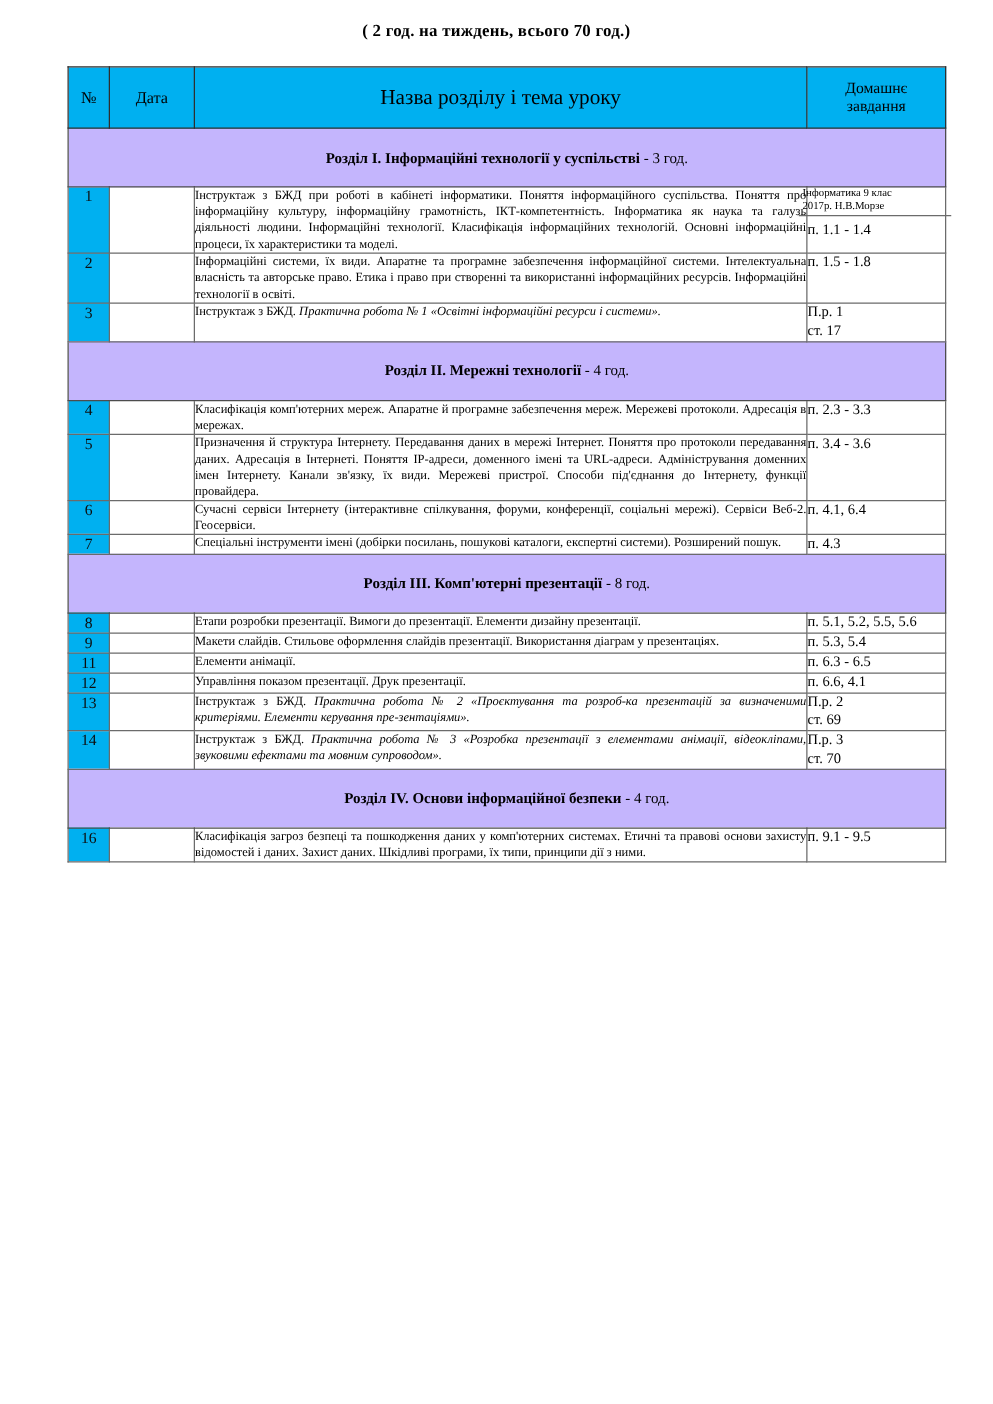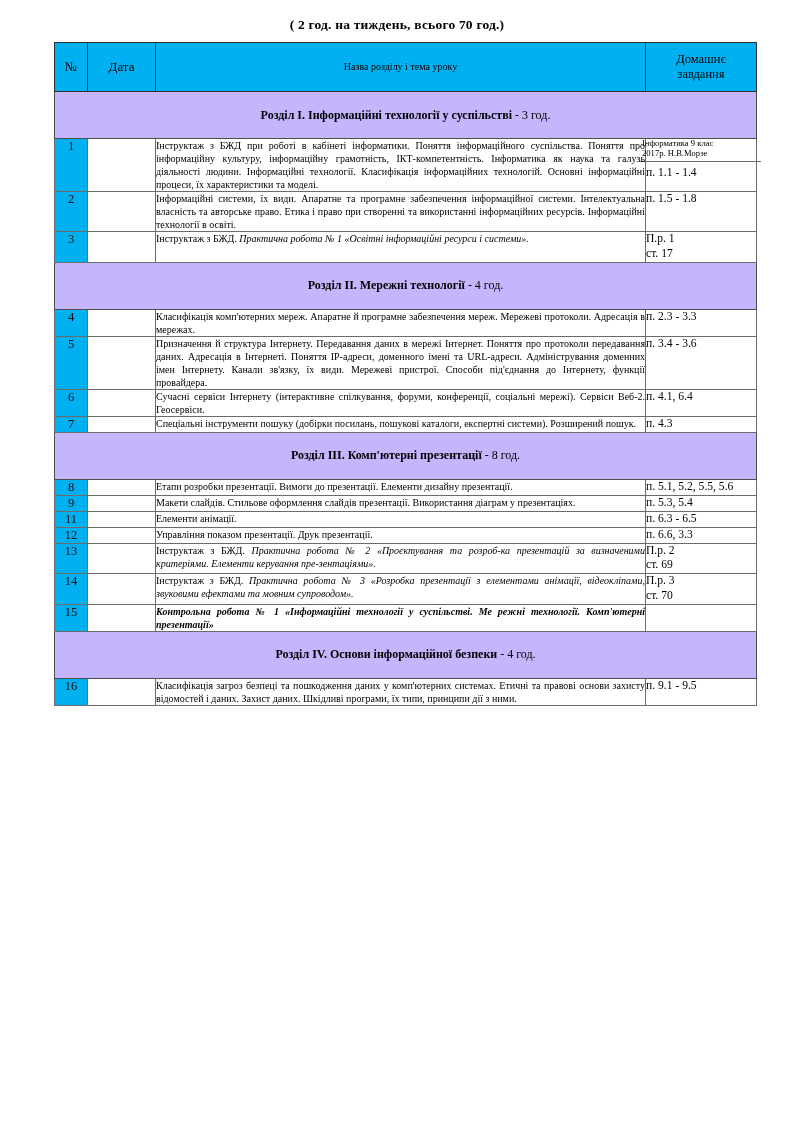--- a/index.html
+++ b/index.html
@@ -21,21 +21,21 @@
     box-sizing: border-box;
     position: relative;
   }
   .doc-title {
     text-align: center;
     font-family: "Liberation Serif", "DejaVu Serif", serif;
     font-weight: bold;
     font-size: 13.5px;
     letter-spacing: 0.2px;
     padding-top: 17px;
-    padding-bottom: 9px;
+    padding-bottom: 20px;
   }
   table.plan {
     border-collapse: collapse;
     table-layout: fixed;
     margin-left: 54px;
     width: 702px;
     border: 1px solid #3a3a3a;
   }
   table.plan td, table.plan th {
     border: 1px solid #6b6b6b;
@@ -53,21 +53,21 @@
     background: #00b0f0;
     text-align: center;
     font-size: 13px;
     font-family: "Liberation Serif", "DejaVu Serif", serif;
     vertical-align: middle;
     height: 44px;
     line-height: 1.18;
     padding: 2px 3px;
     border-color: #2f2f2f;
   }
-  tr.head-row td.h-theme { font-size: 10px; }
+  tr.head-row td.h-theme { font-size: 17px; }
   tr.head-row td.h-hw { font-size: 12.5px; }
 
   
   tr.section-row td {
     background: #c4b5fd;
     text-align: center;
     vertical-align: middle;
     height: 42px;
     font-size: 12px;
     padding: 2px 4px;
@@ -196,21 +196,21 @@
           <td class="num">6</td>
           <td class="date"></td>
           <td class="theme"><span>Сучасні сервіси Інтернету (інтерактивне спілкування, форуми, конференції, соціальні мережі). Сервіси Веб-2. Геосервіси.</span></td>
           <td class="hw">
             <span class="hw-ref">п. 4.1,  6.4</span>
           </td>
         </tr>
         <tr class="lesson-row">
           <td class="num">7</td>
           <td class="date"></td>
-          <td class="theme"><span>Спеціальні інструменти пошуку (добірки посилань, пошукові каталоги, експертні системи). Розширений пошук.</span></td>
+          <td class="theme"><span>Спеціальні інструменти імені (добірки посилань, пошукові каталоги, експертні системи). Розширений пошук.</span></td>
           <td class="hw">
             <span class="hw-ref">п. 4.3</span>
           </td>
         </tr>
         <tr class="section-row">
           <td colspan="4"><span class="sec-strong">Розділ ІІІ. Комп'ютерні презентації</span><span class="sec-hours"> - 8 год.</span></td>
         </tr>
         <tr class="lesson-row">
           <td class="num">8</td>
           <td class="date"></td>
@@ -233,47 +233,41 @@
           <td class="theme"><span>Елементи анімації.</span></td>
           <td class="hw">
             <span class="hw-ref">п. 6.3 - 6.5</span>
           </td>
         </tr>
         <tr class="lesson-row">
           <td class="num">12</td>
           <td class="date"></td>
           <td class="theme"><span>Управління показом презентації. Друк презентації.</span></td>
           <td class="hw">
-            <span class="hw-ref">п. 6.6,  3.3</span>
+            <span class="hw-ref">п. 6.6,  4.1</span>
           </td>
         </tr>
         <tr class="lesson-row">
           <td class="num">13</td>
           <td class="date"></td>
           <td class="theme"><span>Інструктаж з БЖД. </span><span class="ital">Практична робота № 2 «Проєктування та розроб-ка презентацій за визначеними критеріями. Елементи керування пре-зентаціями».</span></td>
           <td class="hw">
             <span class="hw-ref">П.р. 2</span>
             <span class="hw-ref">ст. 69</span>
           </td>
         </tr>
         <tr class="lesson-row">
           <td class="num">14</td>
           <td class="date"></td>
           <td class="theme"><span>Інструктаж з БЖД. </span><span class="ital">Практична робота № 3 «Розробка презентації з елементами анімації, відеокліпами, звуковими ефектами та мовним супроводом».</span></td>
           <td class="hw">
             <span class="hw-ref">П.р. 3</span>
             <span class="hw-ref">ст. 70</span>
           </td>
         </tr>
-        <tr class="lesson-row">
-          <td class="num">15</td>
-          <td class="date"></td>
-          <td class="theme"><span class="bi">Контрольна робота № 1 «Інформаційні технології у суспільстві. Ме режні технології. Комп'ютерні презентації»</span></td>
-          <td class="hw"></td>
-        </tr>
         <tr class="section-row">
           <td colspan="4"><span class="sec-strong">Розділ ІV. Основи інформаційної безпеки</span><span class="sec-hours"> - 4 год.</span></td>
         </tr>
         <tr class="lesson-row">
           <td class="num">16</td>
           <td class="date"></td>
           <td class="theme"><span>Класифікація загроз безпеці та пошкодження даних у комп'ютерних системах. Етичні та правові основи захисту відомостей і даних. Захист даних. Шкідливі програми, їх типи, принципи дії з ними.</span></td>
           <td class="hw">
             <span class="hw-ref">п. 9.1 - 9.5</span>
           </td>

